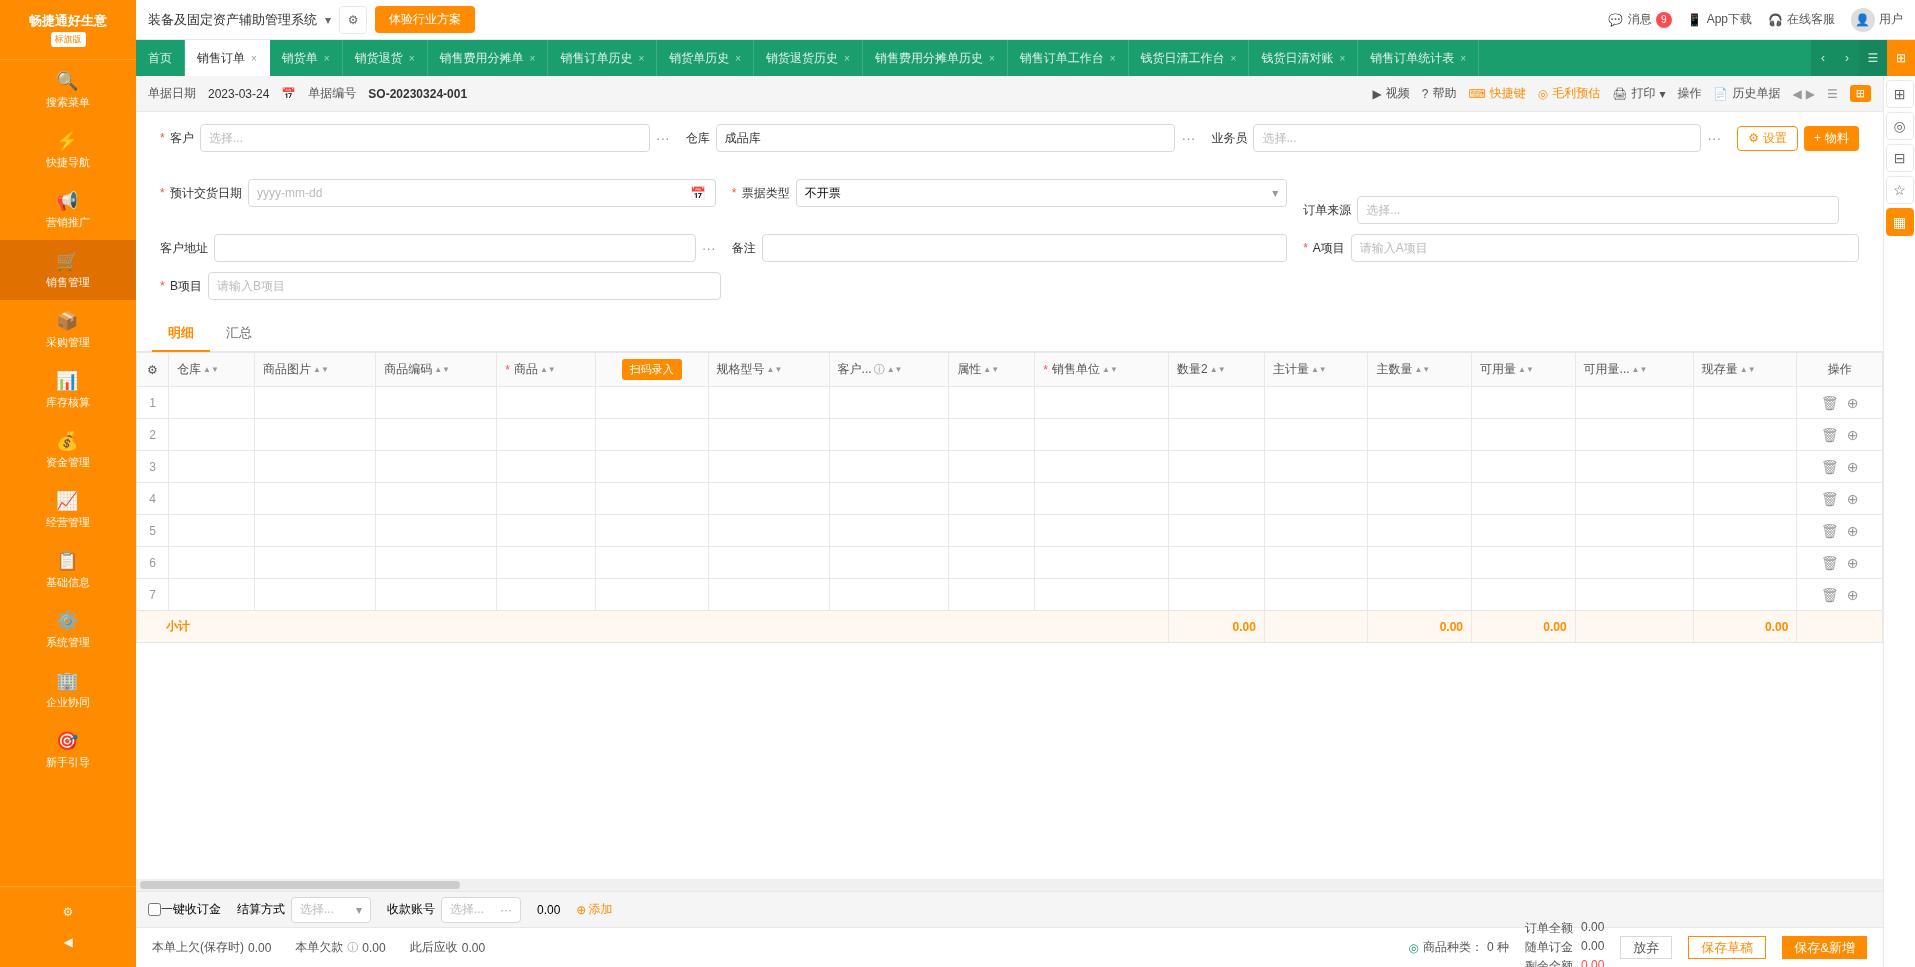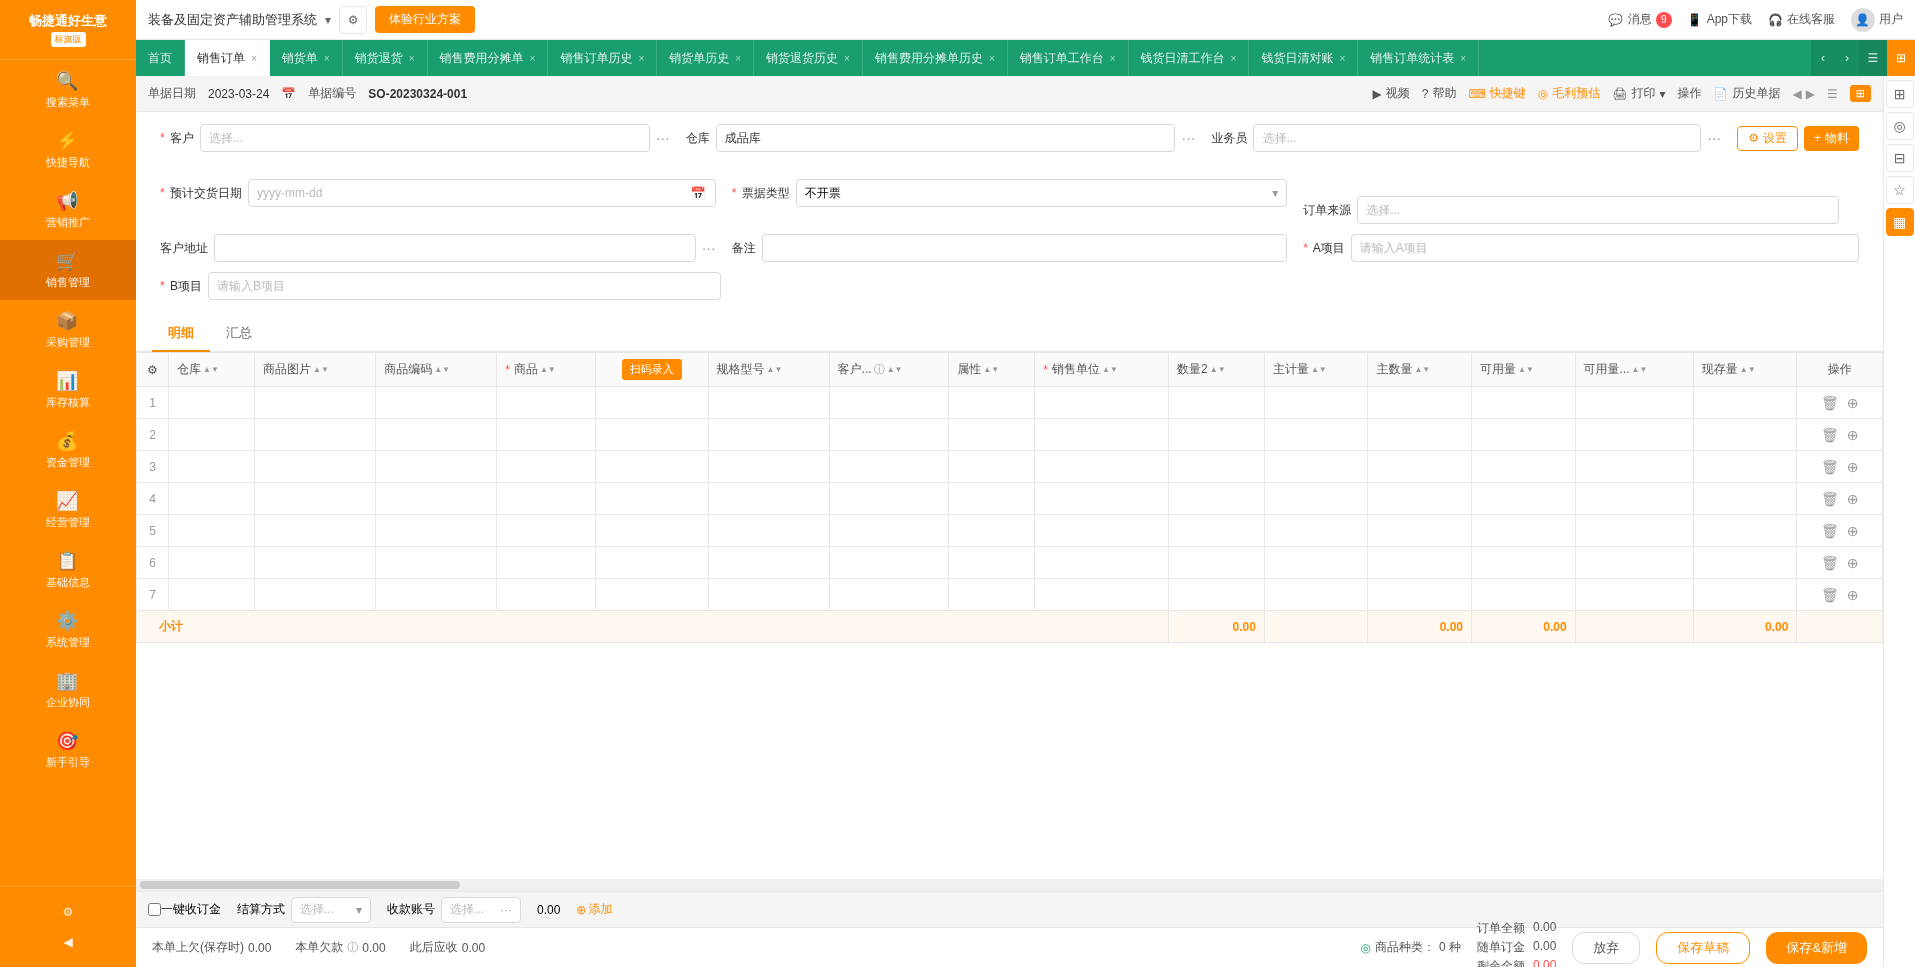--- a/index.html
+++ b/index.html
@@ -73,40 +73,40 @@
     .table-wrapper { flex: 1; overflow: auto; }
     table { width: 100%; border-collapse: collapse; min-width: 1300px; }
     thead th { background: #fafafa; border: 1px solid #e8e8e8; padding: 6px 8px; font-weight: normal; color: #555; white-space: nowrap; position: sticky; top: 0; z-index: 1; font-size: 12px; }
     thead th .required { color: #ff4d4f; }
     tbody td { border: 1px solid #e8e8e8; padding: 4px 8px; height: 32px; }
     .row-num { color: #999; text-align: center; width: 30px; }
     .scan-btn { background: #ff8c00; color: #fff; border: none; padding: 3px 8px; border-radius: 3px; cursor: pointer; font-size: 11px; }
     .table-ops { display: flex; gap: 4px; justify-content: center; }
     .table-op-btn { background: none; border: none; cursor: pointer; color: #999; font-size: 14px; padding: 2px; }
     .subtotal-row td { background: #fff8f0; font-weight: bold; color: #ff8c00; }
-    .subtotal-label { color: #ff8c00; padding-left: 22px; }
+    .subtotal-label { color: #ff8c00; padding-left: 29px; }
     .subtotal-num { color: #ff8c00; text-align: right; }
 
     
     .table-scrollbar { height: 12px; background: #f0f0f0; display: flex; align-items: center; }
     .scrollbar-thumb { width: 320px; height: 8px; background: #ccc; border-radius: 4px; margin: 0 4px; cursor: pointer; }
 
     
     .bottom-bar { height: 36px; background: #f5f5f5; border-top: 1px solid #e8e8e8; display: flex; align-items: center; padding: 0 12px; gap: 16px; flex-shrink: 0; }
     .bottom-checkbox { display: flex; align-items: center; gap: 0; cursor: pointer; }
     .bottom-field { display: flex; align-items: center; gap: 6px; }
     .bottom-add-btn { color: #ff8c00; cursor: pointer; font-size: 12px; display: flex; align-items: center; gap: 2px; }
 
     
     .footer { height: 40px; background: #fff; border-top: 1px solid #e8e8e8; display: flex; align-items: center; padding: 0 16px; gap: 24px; flex-shrink: 0; }
     .footer-item { display: flex; align-items: center; gap: 4px; font-size: 12px; color: #555; }
     .footer-right { margin-left: auto; display: flex; align-items: center; gap: 16px; }
     .footer-summary { display: flex; flex-direction: column; align-items: flex-end; gap: 2px; font-size: 12px; color: #555; }
     .footer-summary-row { display: flex; gap: 8px; }
-    .footer-btn { height: 32px; padding: 0 20px; border-radius: 12px; cursor: pointer; font-size: 13px; border: none; }
+    .footer-btn { height: 23px; padding: 0 12px; border-radius: 0; cursor: pointer; font-size: 13px; border: none; }
     .btn-discard { background: #fff; border: 1px solid #d9d9d9; color: #555; }
     .btn-save-draft { background: #fff; border: 1px solid #ff8c00; color: #ff8c00; }
     .btn-save-new { background: #ff8c00; color: #fff; }
 
     
     .right-panel { width: 32px; background: #fff; border-left: 1px solid #e8e8e8; display: flex; flex-direction: column; align-items: center; padding: 4px 0; gap: 4px; flex-shrink: 0; }
     .right-panel-icon { width: 28px; height: 28px; display: flex; align-items: center; justify-content: center; cursor: pointer; color: #666; border: 1px solid #e8e8e8; border-radius: 4px; font-size: 14px; }
     .right-panel-icon.active { background: #ff8c00; color: #fff; border-color: #ff8c00; }
 
     .th-sort { display: flex; align-items: center; gap: 2px; }

